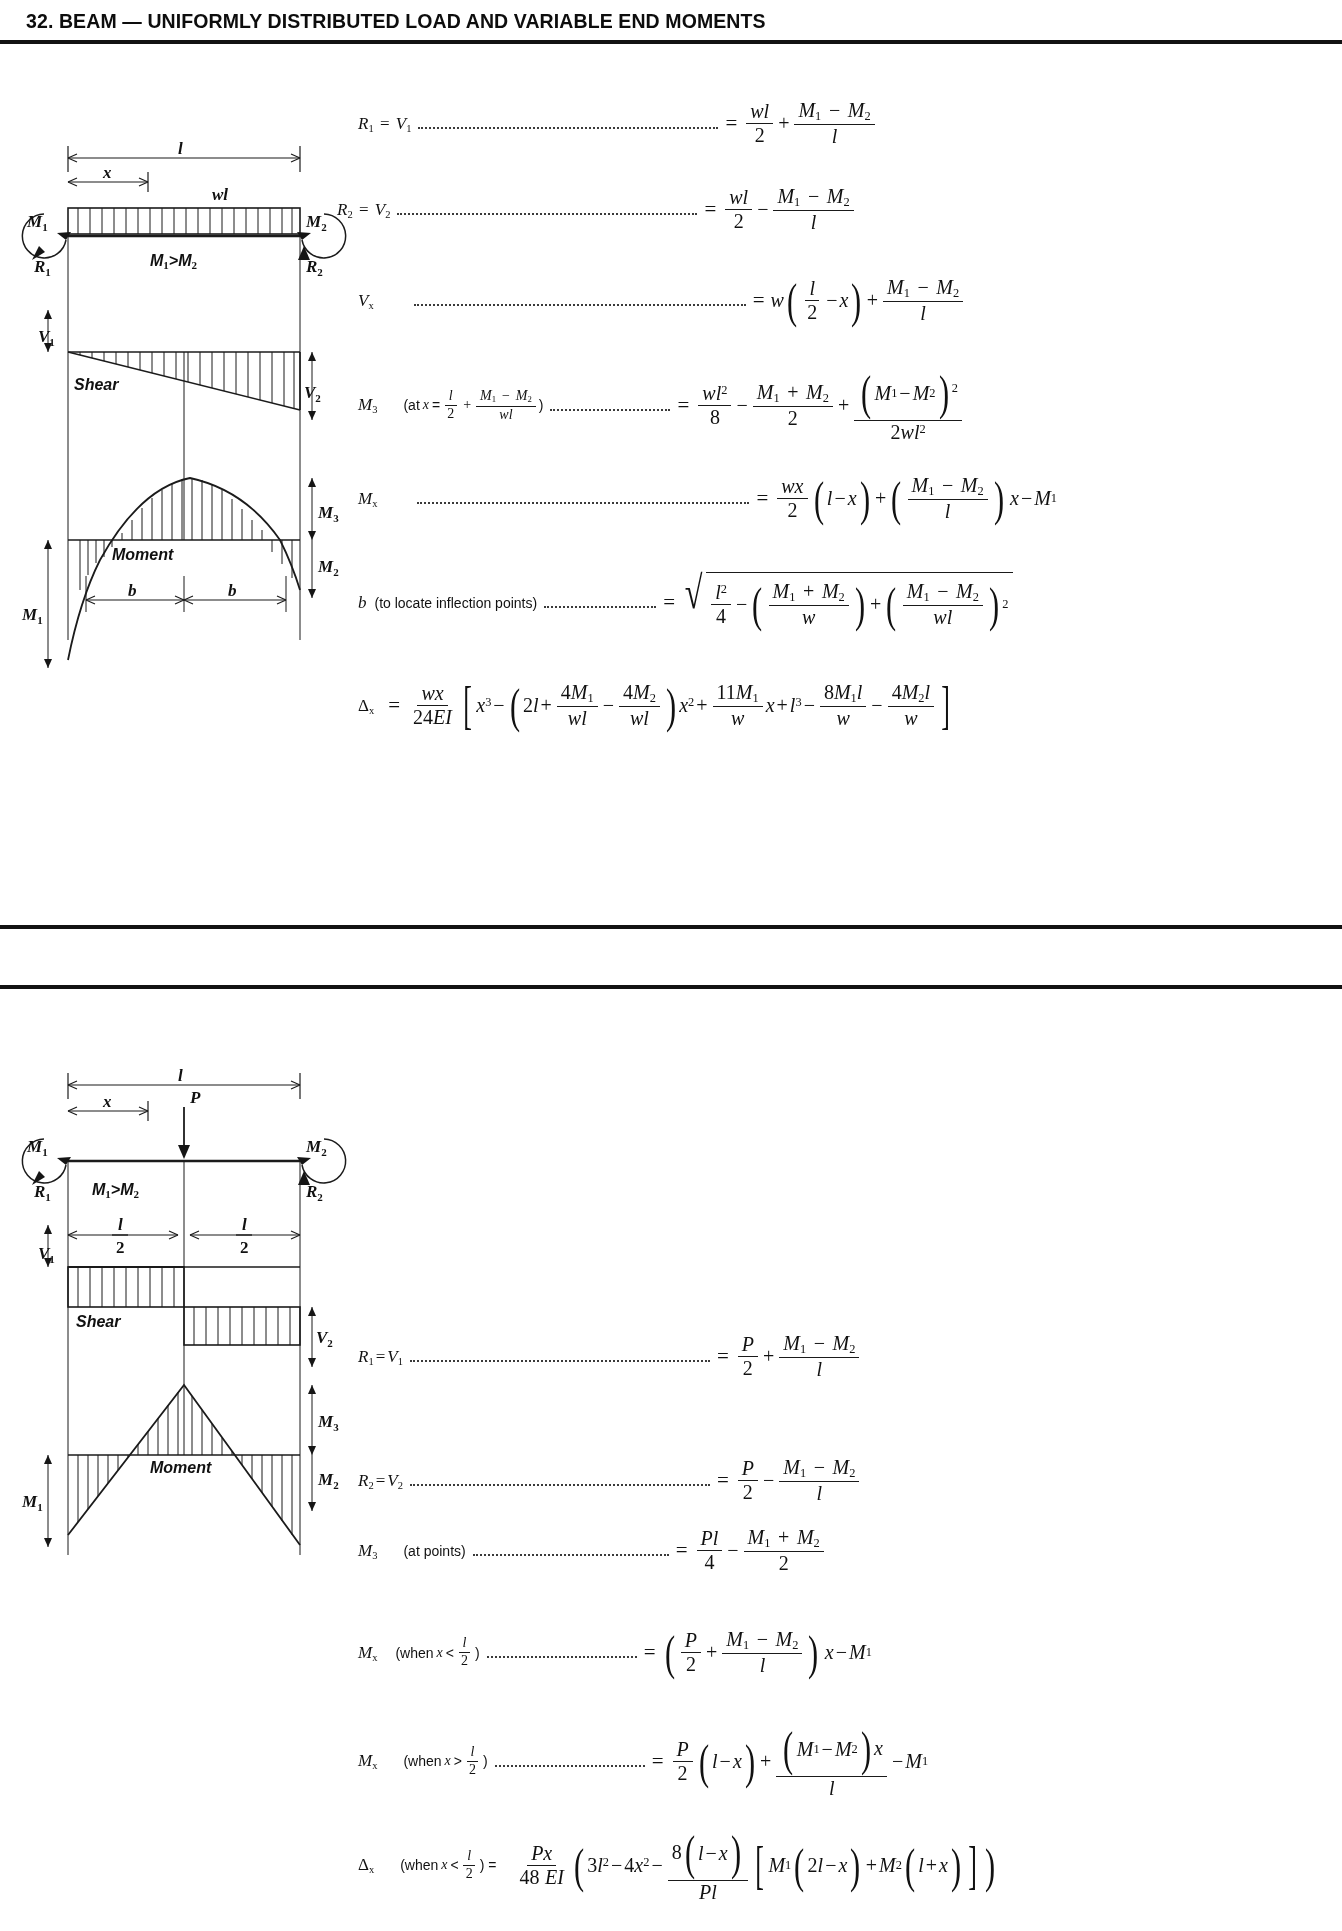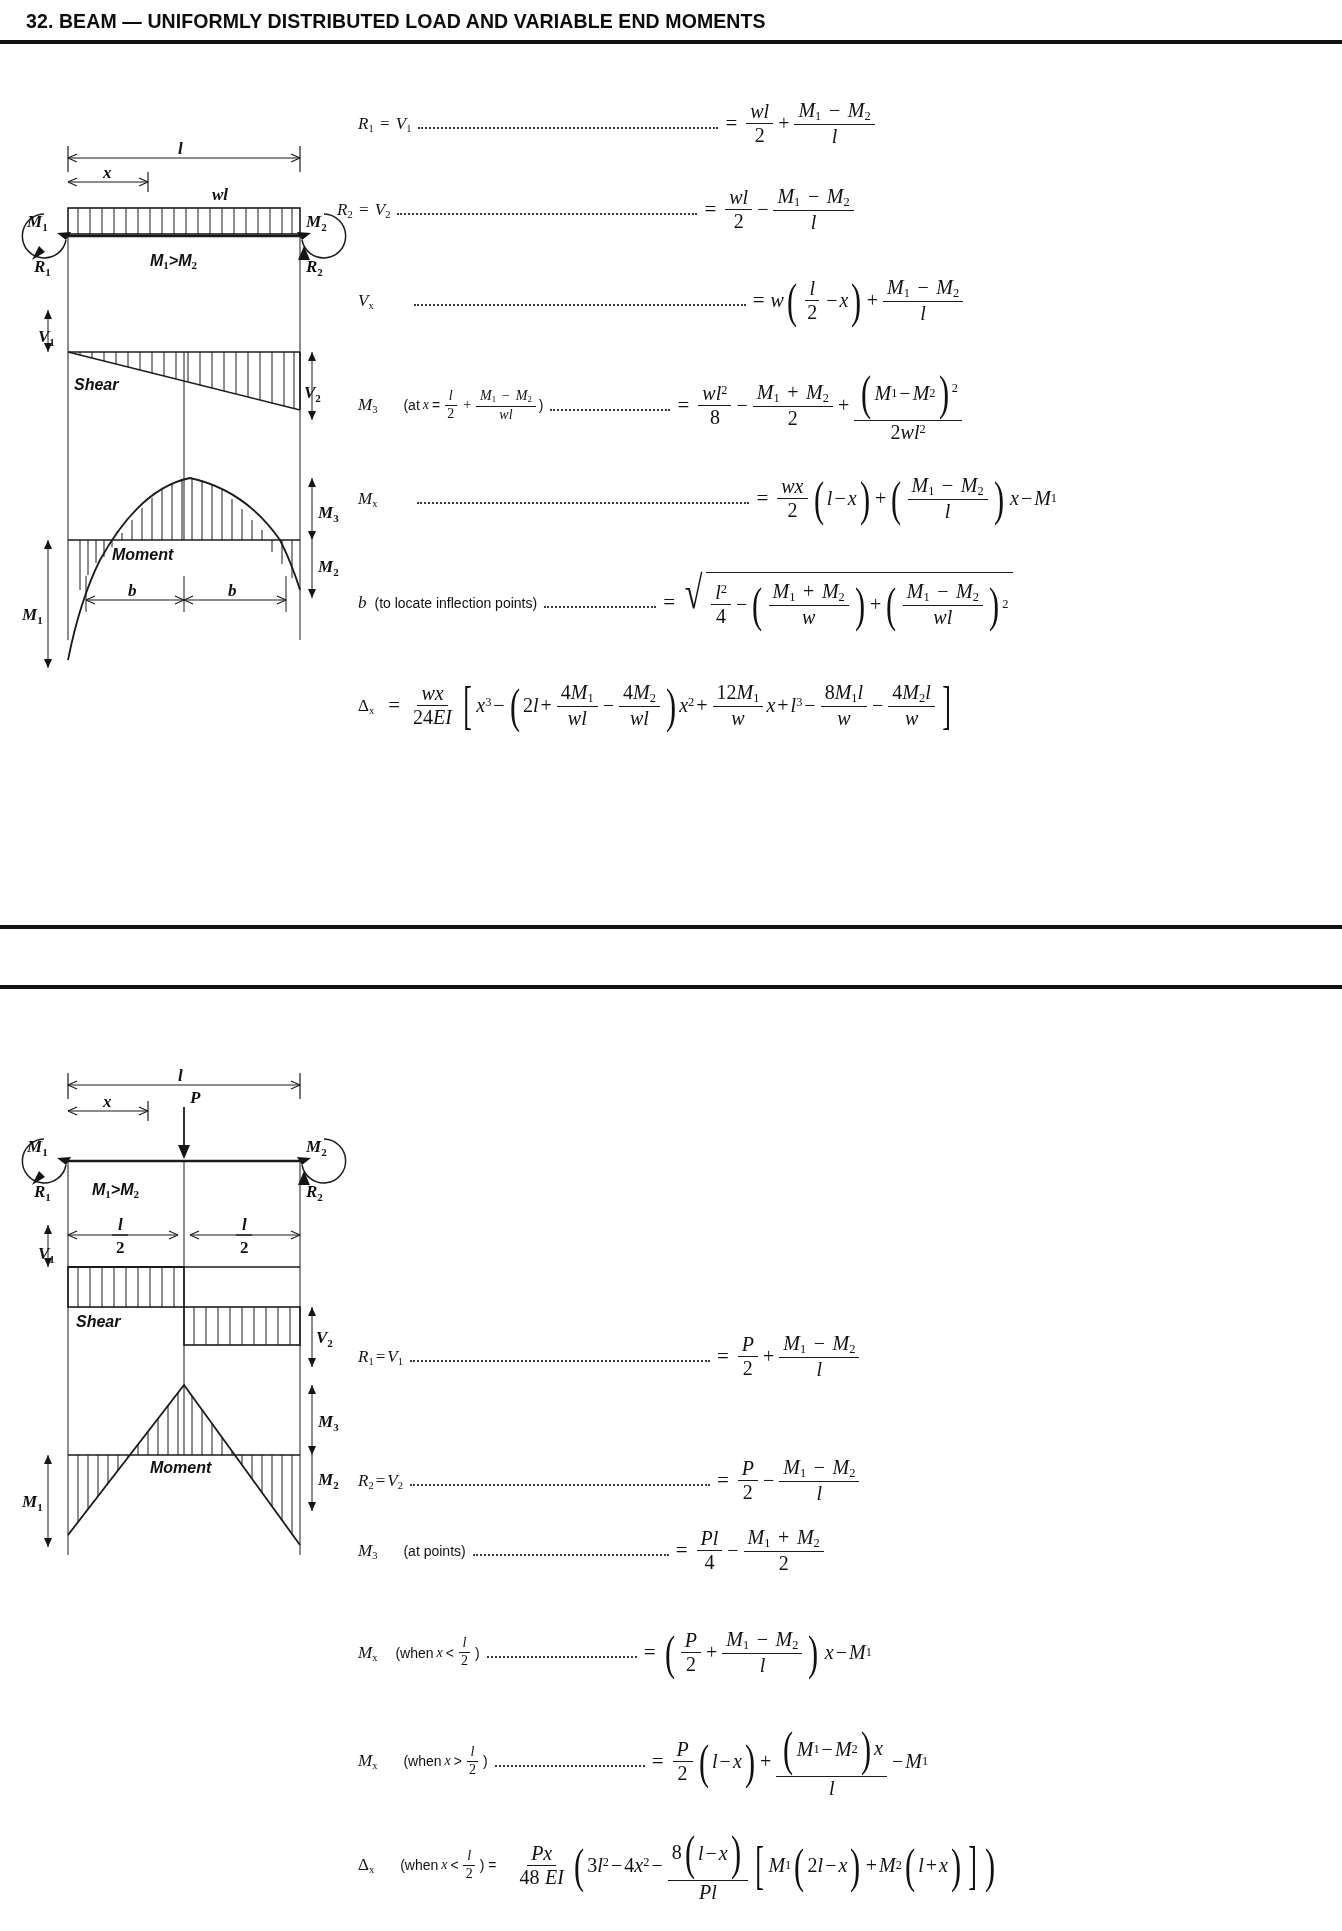--- a/index.html
+++ b/index.html
@@ -405,21 +405,21 @@
           <span class="op">−</span>
           <span class="frac">
               <span class="num"><span class="mu">4</span><span class="m">M</span><sub>2</sub></span>
               <span class="den m">wl</span>
             </span>
         <span class="pr">)</span>
           </span>
         <span class="m">x<sup>2</sup></span>
         <span class="op">+</span>
         <span class="frac">
-            <span class="num"><span class="mu">12</span><span class="m">M</span><sub>1</sub></span>
+            <span class="num"><span class="mu">11</span><span class="m">M</span><sub>1</sub></span>
             <span class="den m">w</span>
           </span>
         <span class="m">x</span> 
           <span class="op">+</span> 
           <span class="m">l<sup>3</sup></span>
         <span class="op">−</span>
         <span class="frac">
             <span class="num"><span class="mu">8</span><span class="m">M</span><sub>1</sub><span class="m">l</span></span>
             <span class="den m">w</span>
           </span>

